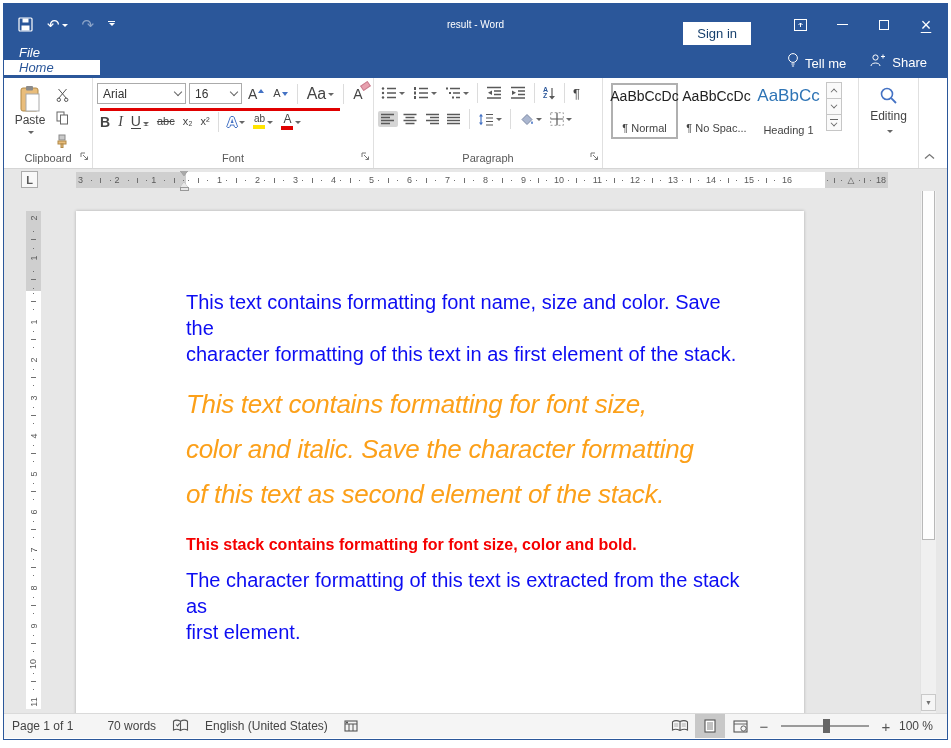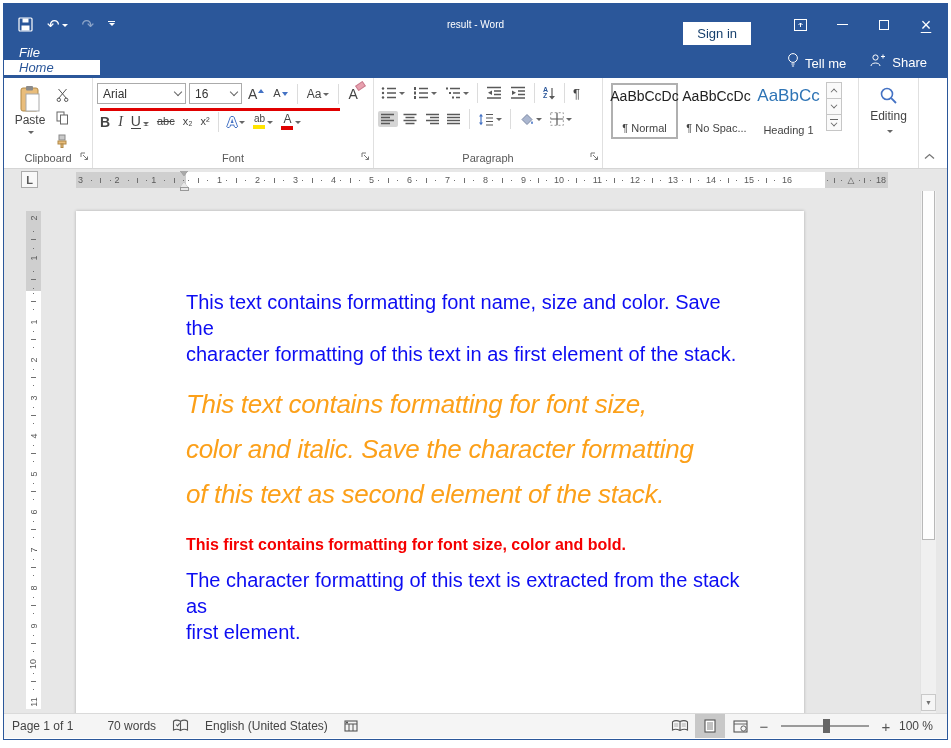--- a/index.html
+++ b/index.html
@@ -303,21 +303,21 @@
           <span class="rbtn">
               <span class="fletter">A</span>
               <span class="tinytri-up"></span>
             </span>
           <span class="rbtn">
               <span class="fletter" style="font-size:11px;">A</span>
               <span class="tinytri-dn"></span>
             </span>
           <span class="vdiv"></span>
           <span class="rbtn">
-              <span class="fletter" style="font-size:12px;">Aa</span>
+              <span class="fletter" style="font-size:16px;">Aa</span>
               <span class="caret gray"></span>
             </span>
           <span class="vdiv"></span>
           <span class="rbtn erase">
               <span class="fletter">A</span>
               <span class="pink"></span>
             </span>
         </div>
         <div class="btnrow" style="margin-top:7px; gap:2px;">
           <span class="rbtn">
@@ -766,21 +766,21 @@
         </div>
     </div>
 
     <div class="page">
 
     <p class="p-blue" style="color: rgb(13, 13, 242);">This text contains formatting font name, size and color. Save the
 character formatting of this text in as first element of the stack.</p>
         <p class="p-orange" style="color: rgb(252, 160, 25);">This text contains formatting for font size,
 color and italic. Save the character formatting
 of this text as second element of the stack.</p>
-        <p class="p-red" style="color: rgb(245, 0, 0);">This first contains formatting for font size, color and bold.</p>
+        <p class="p-red" style="color: rgb(245, 0, 0);">This stack contains formatting for font size, color and bold.</p>
         <p class="p-blue2" style="color: rgb(13, 13, 242);">The character formatting of this text is extracted from the stack as
 first element.</p>
       </div>
 
     <div class="vscroll">
 
       <div class="sb-thumb"></div>
       <div class="sb-btn bottom">▼</div>
     </div>
   </div>

